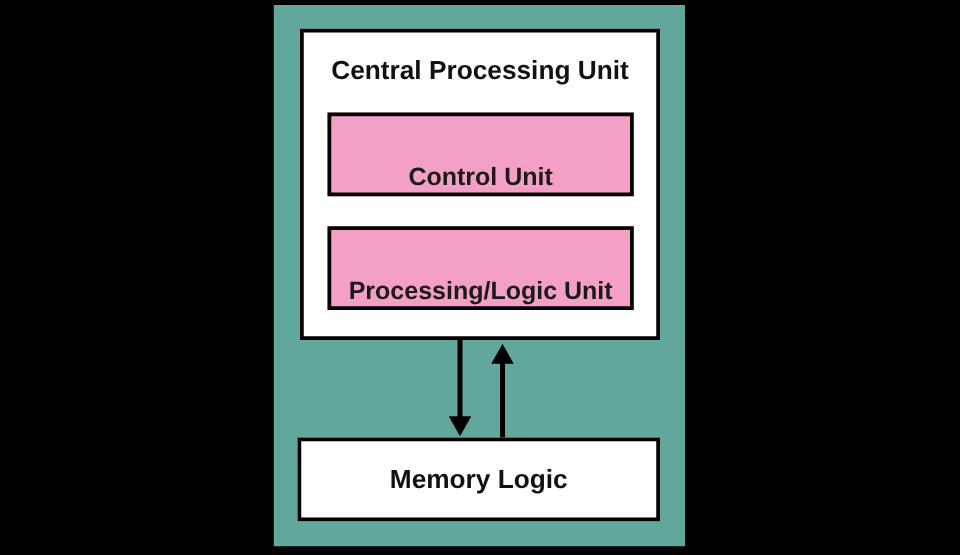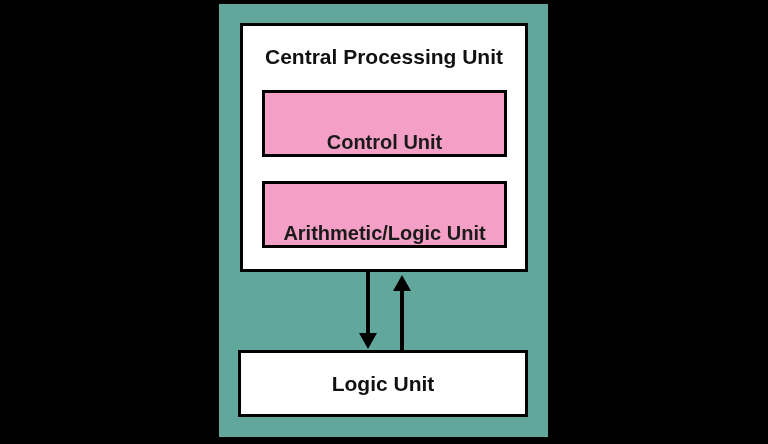--- a/index.html
+++ b/index.html
@@ -97,26 +97,26 @@
 
   <div class="box cpu-box"></div>
 
   <div class="cpu-title">Central Processing Unit</div>
 
   <div class="component-box control-box">
     <span>Control Unit</span>
   </div>
 
   <div class="component-box alu-box">
-    <span>Arithmetic/Logic Unit</span>
+    <span>Processing/Logic Unit</span>
   </div>
 
   <div class="arrow-line down-line"></div>
   <div class="arrow-head down-head"></div>
 
   <div class="arrow-line up-line"></div>
   <div class="arrow-head up-head"></div>
 
   <div class="box memory-box">
-    <span>Logic Unit</span>
+    <span>Memory Logic</span>
   </div>
 
 </div>
 
 </body></html>

